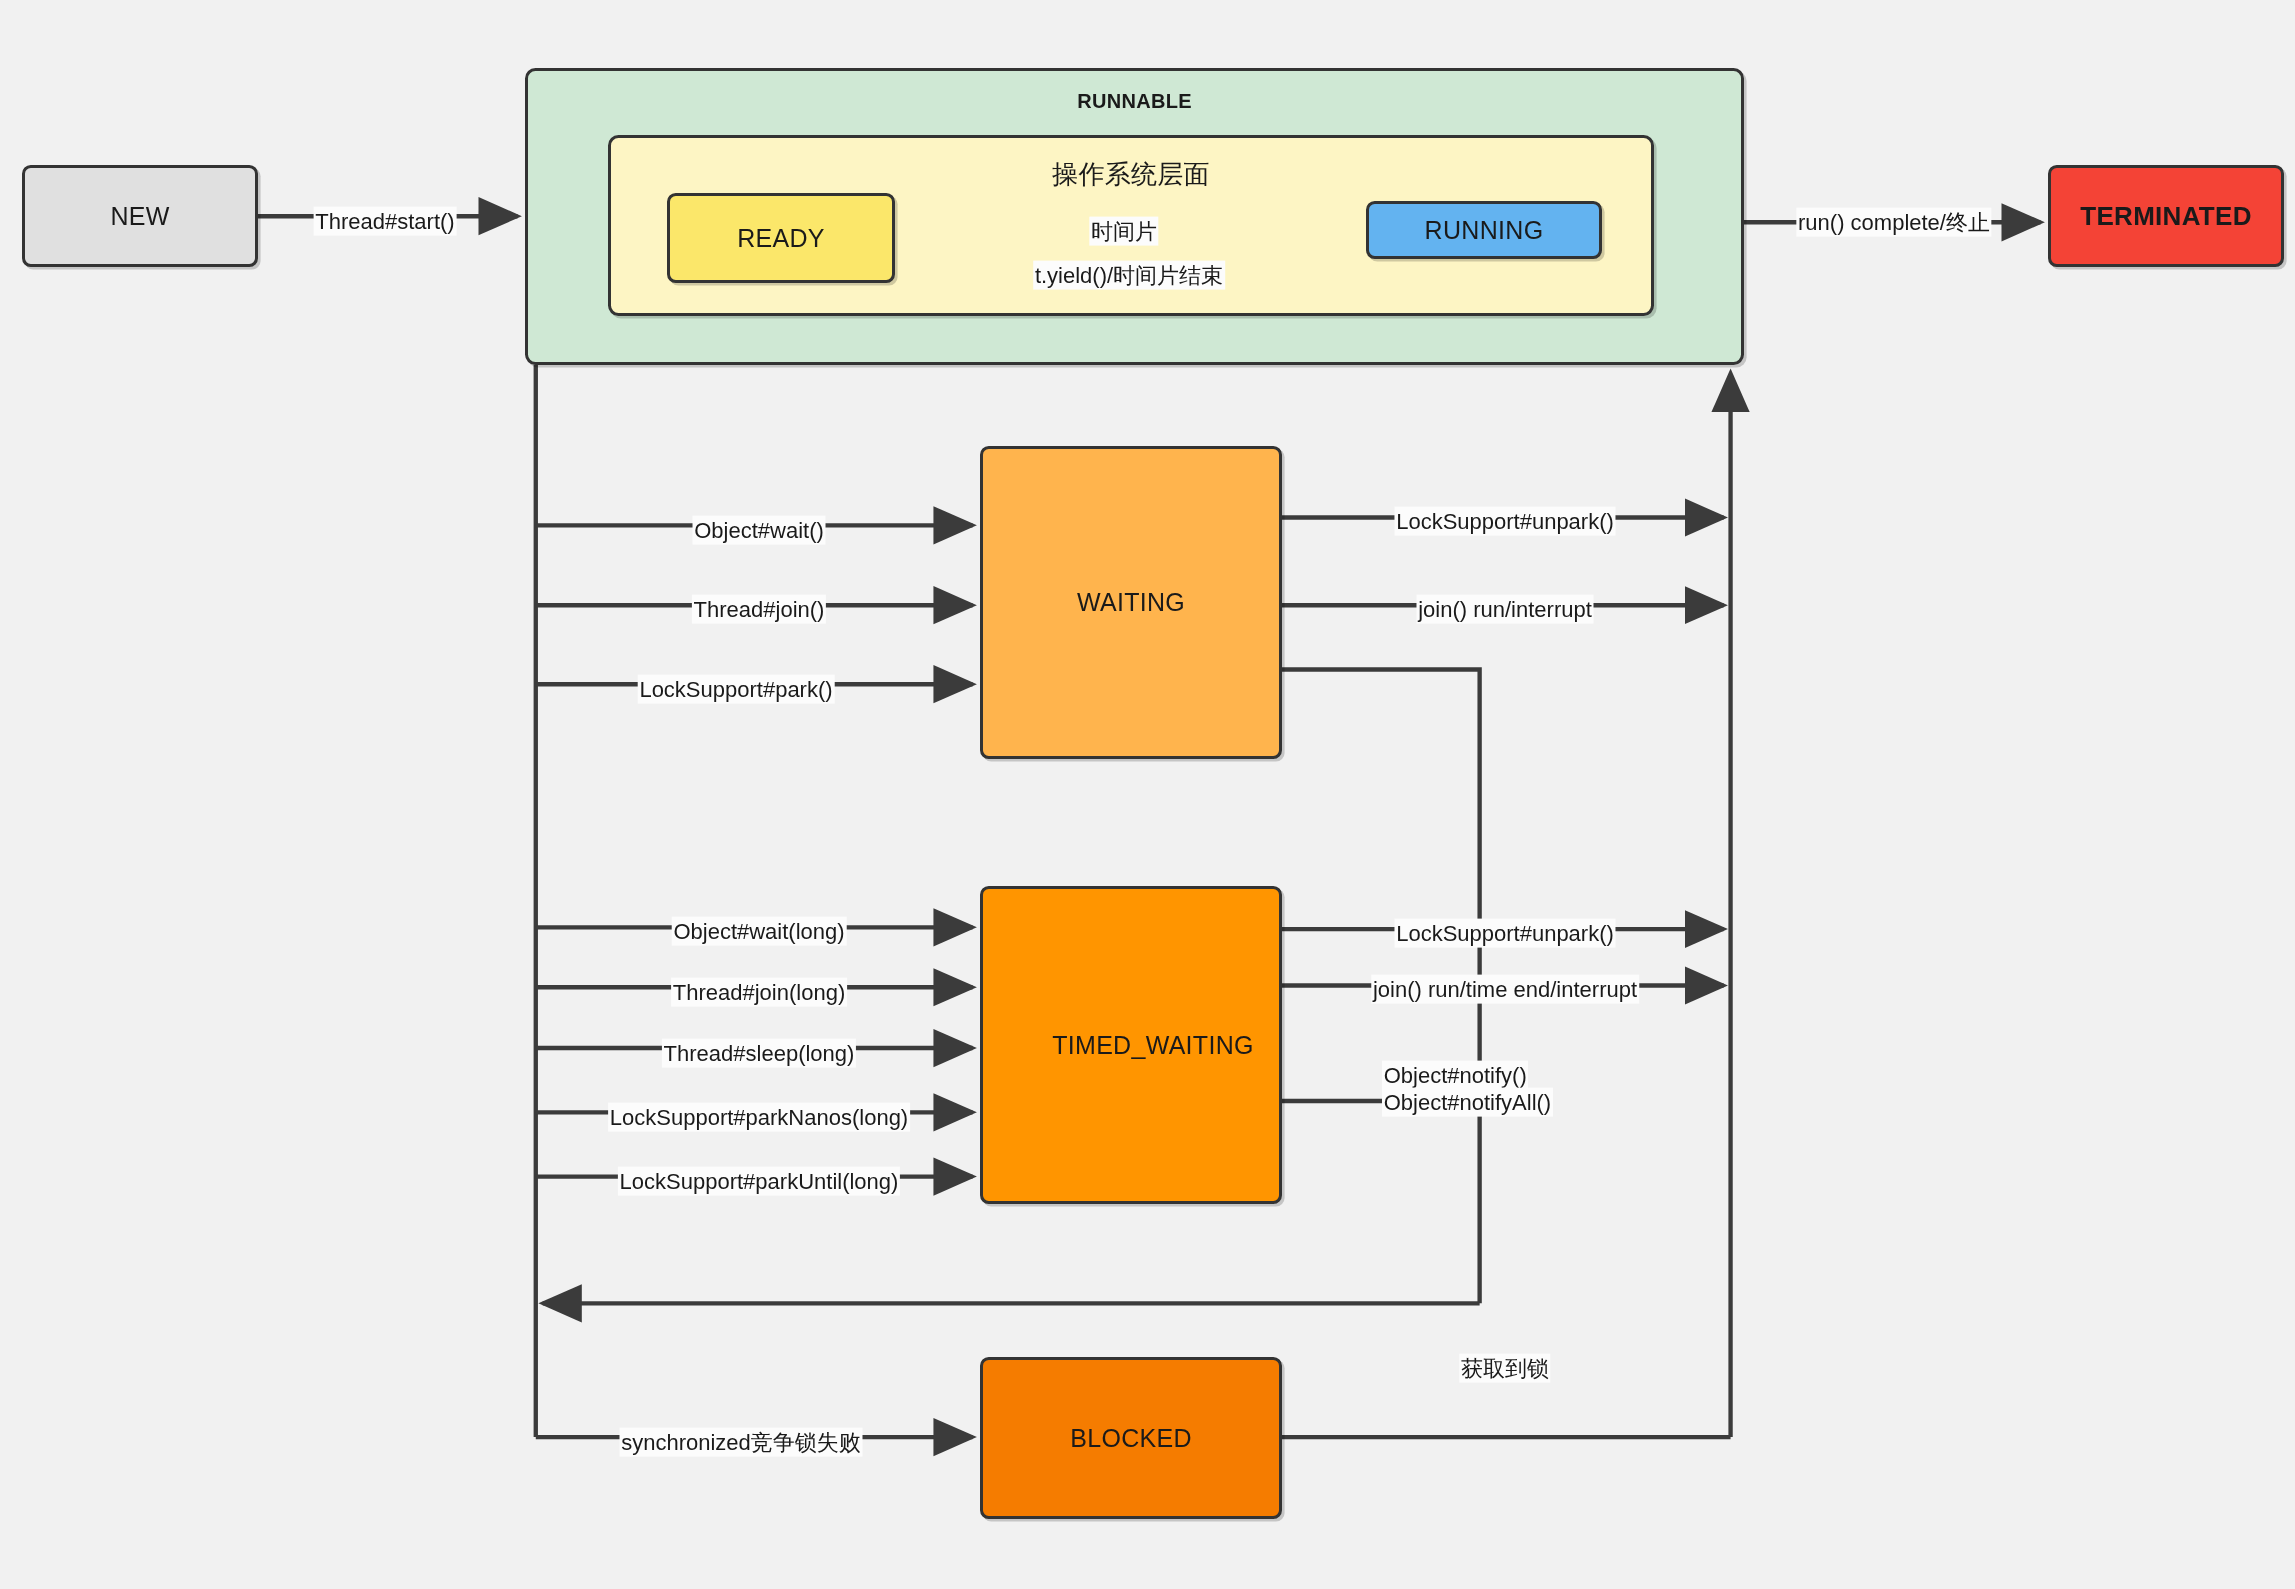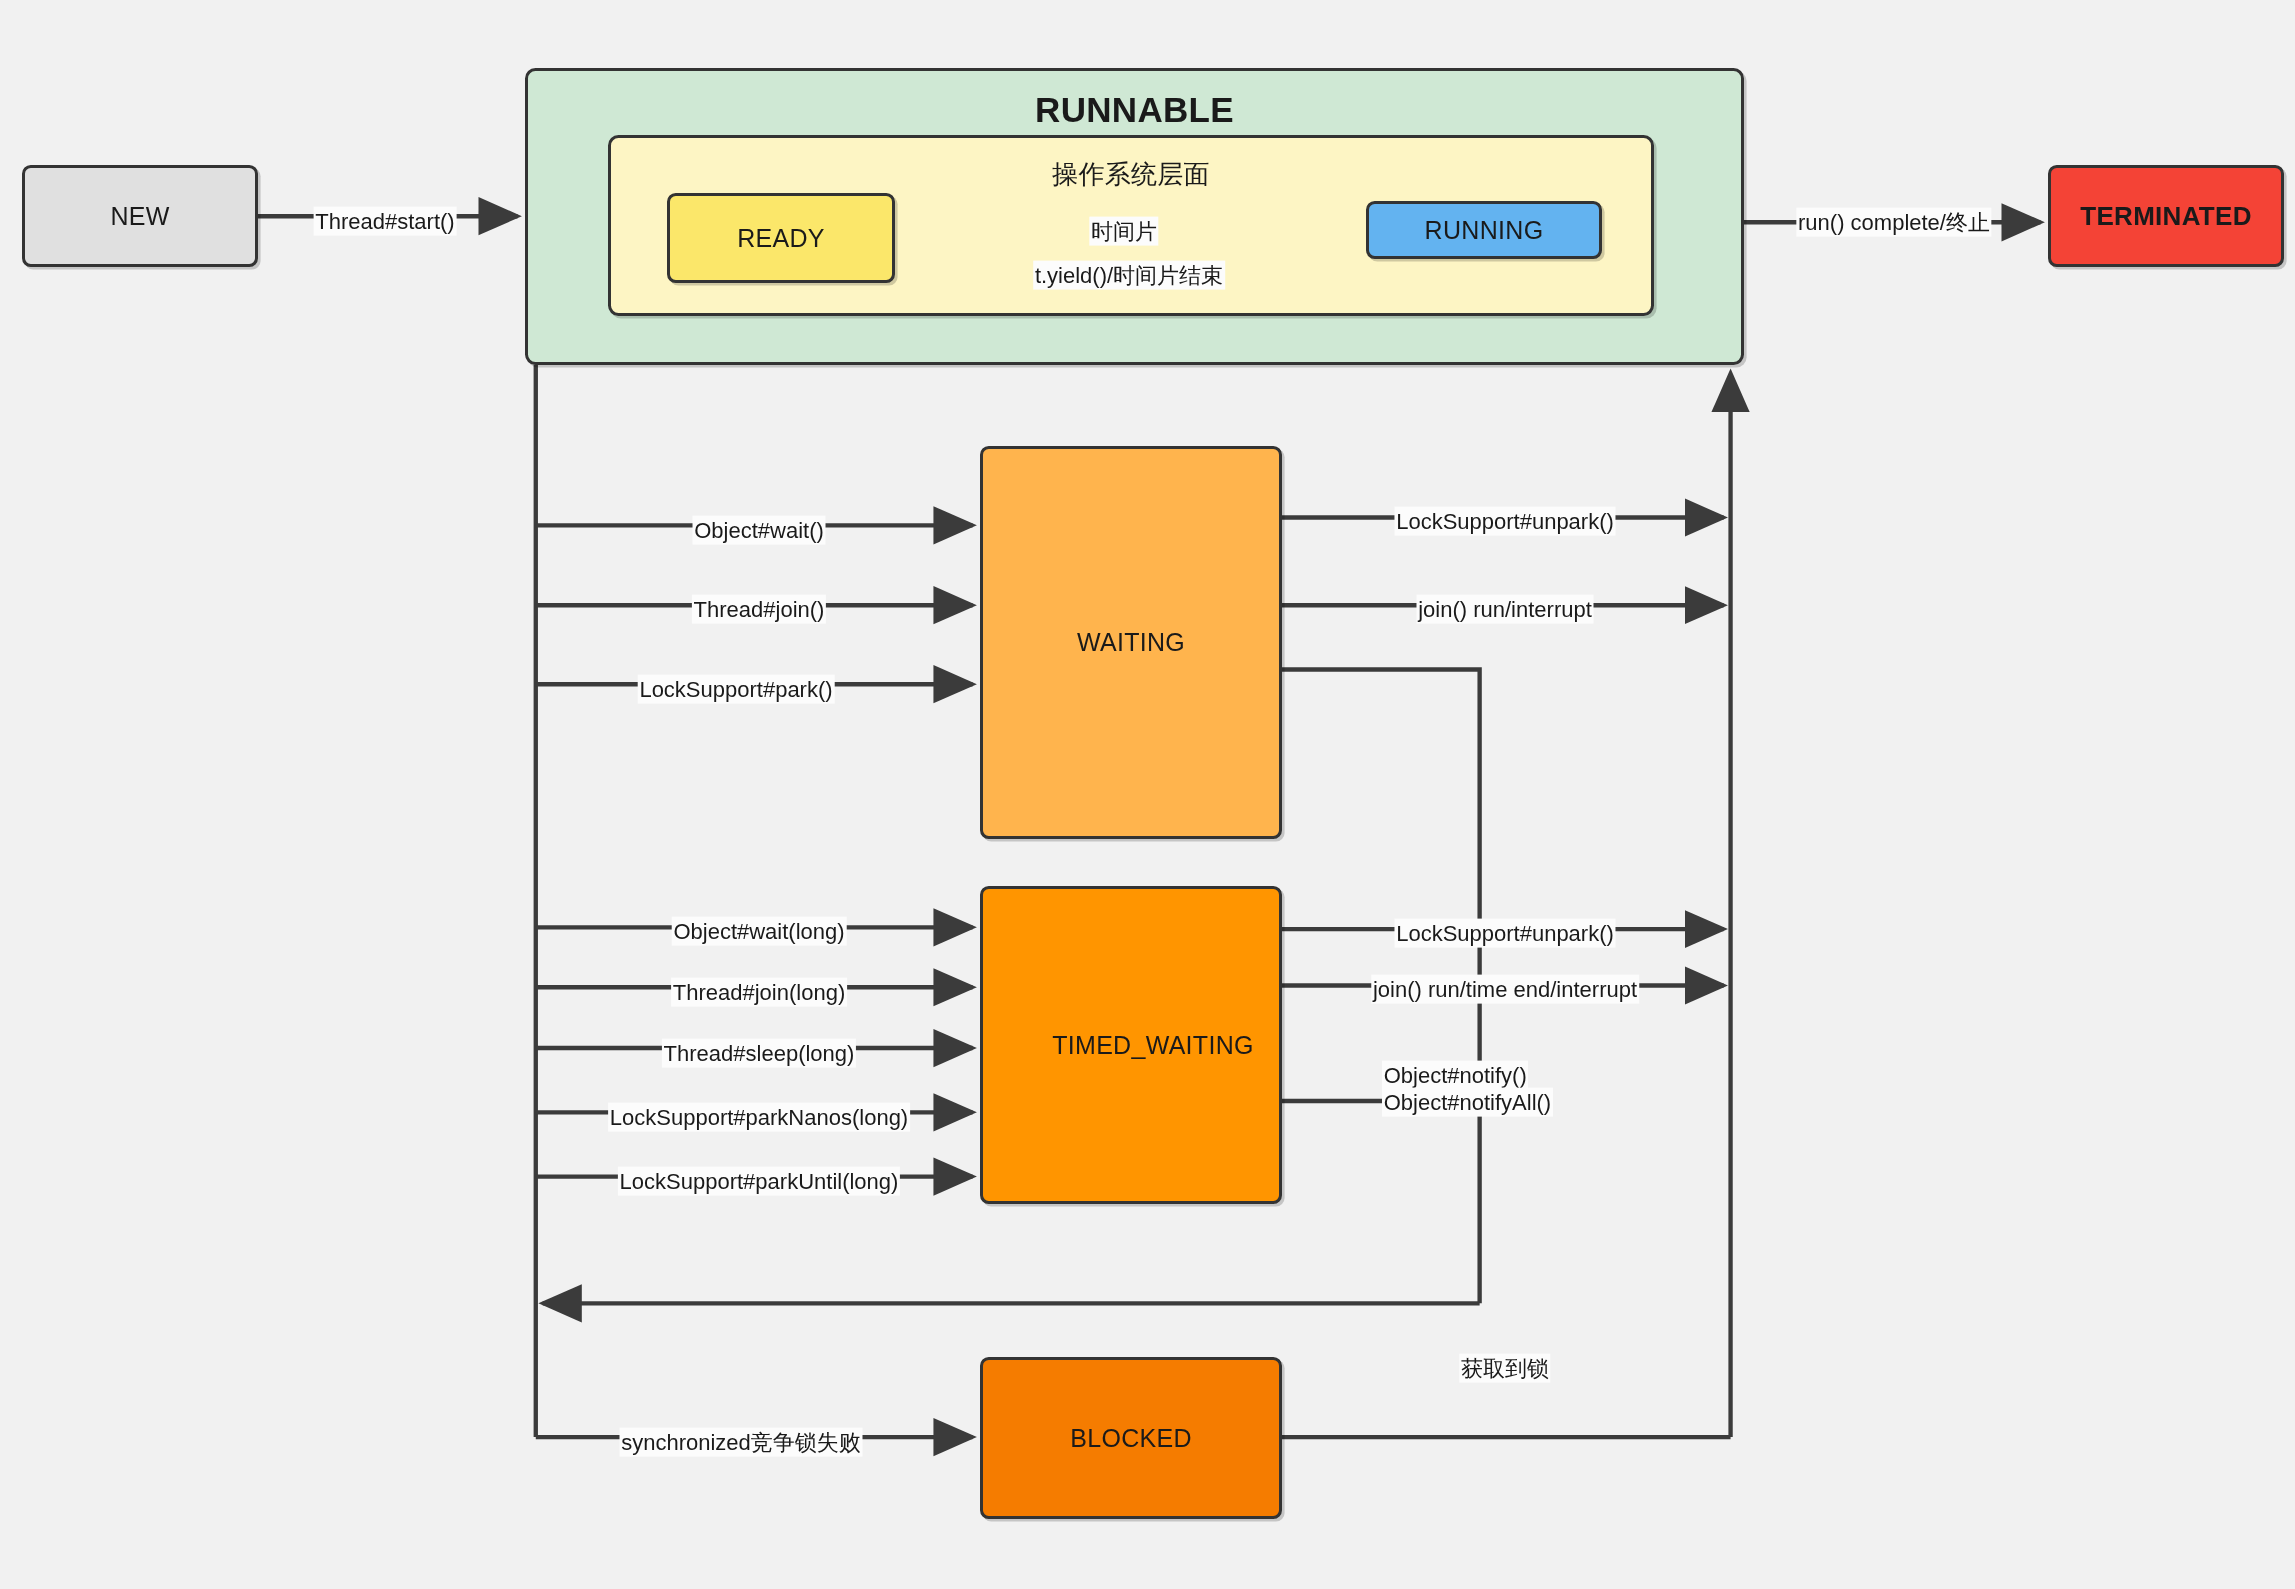--- a/index.html
+++ b/index.html
@@ -42,32 +42,32 @@
     box-shadow: 2.6px 2.6px 0 rgba(0,0,0,0.18);
   }
   .node.group {
     align-items: flex-start;
     justify-content: center;
     border-radius: 10.4px;
   }
   .group-title {
     margin-top: 19px;
     font-weight: bold;
-    font-size: 35px;
+    font-size: 20px;
   }
   .group-title.normal { font-weight: normal; font-size: 26px; }
 
   
   #node-new       { left: 22px;   top: 165px;  width: 236px;  height: 102px; background: #e0e0e0; }
   #node-runnable  { left: 525px;  top: 68px;   width: 1219px; height: 297px; background: #cfe8d4; }
   #node-os        { left: 608px;  top: 135px;  width: 1046px; height: 181px; background: #fdf5c4; }
   #node-ready     { left: 667px;  top: 193px;  width: 228px;  height: 90px; background: #fbe76a; }
   #node-running   { left: 1366px; top: 201px;  width: 236px;  height: 58px;  background: #63b3f0; }
   #node-terminated{ left: 2048px; top: 165px;  width: 236px;  height: 102px; background: #f44336; font-weight: bold; font-size: 26px; }
-  #node-waiting   { left: 980px; top: 446px;  width: 302px;  height: 393px; background: #ffb44d; }
+  #node-waiting   { left: 980px; top: 446px;  width: 302px;  height: 313px; background: #ffb44d; }
   #node-timed     { left: 980px; top: 886px; width: 302px;  height: 318px; background: #ff9500; padding-left: 44px; }
   #node-blocked   { left: 980px; top: 1357px; width: 302px;  height: 162px; background: #f57c00; }
 
   .edge-label {
     position: absolute;
     background: #fcfcfc;
     color: #1a1a1a;
     font-size: 22px;
     line-height: 27px;
     white-space: pre;

